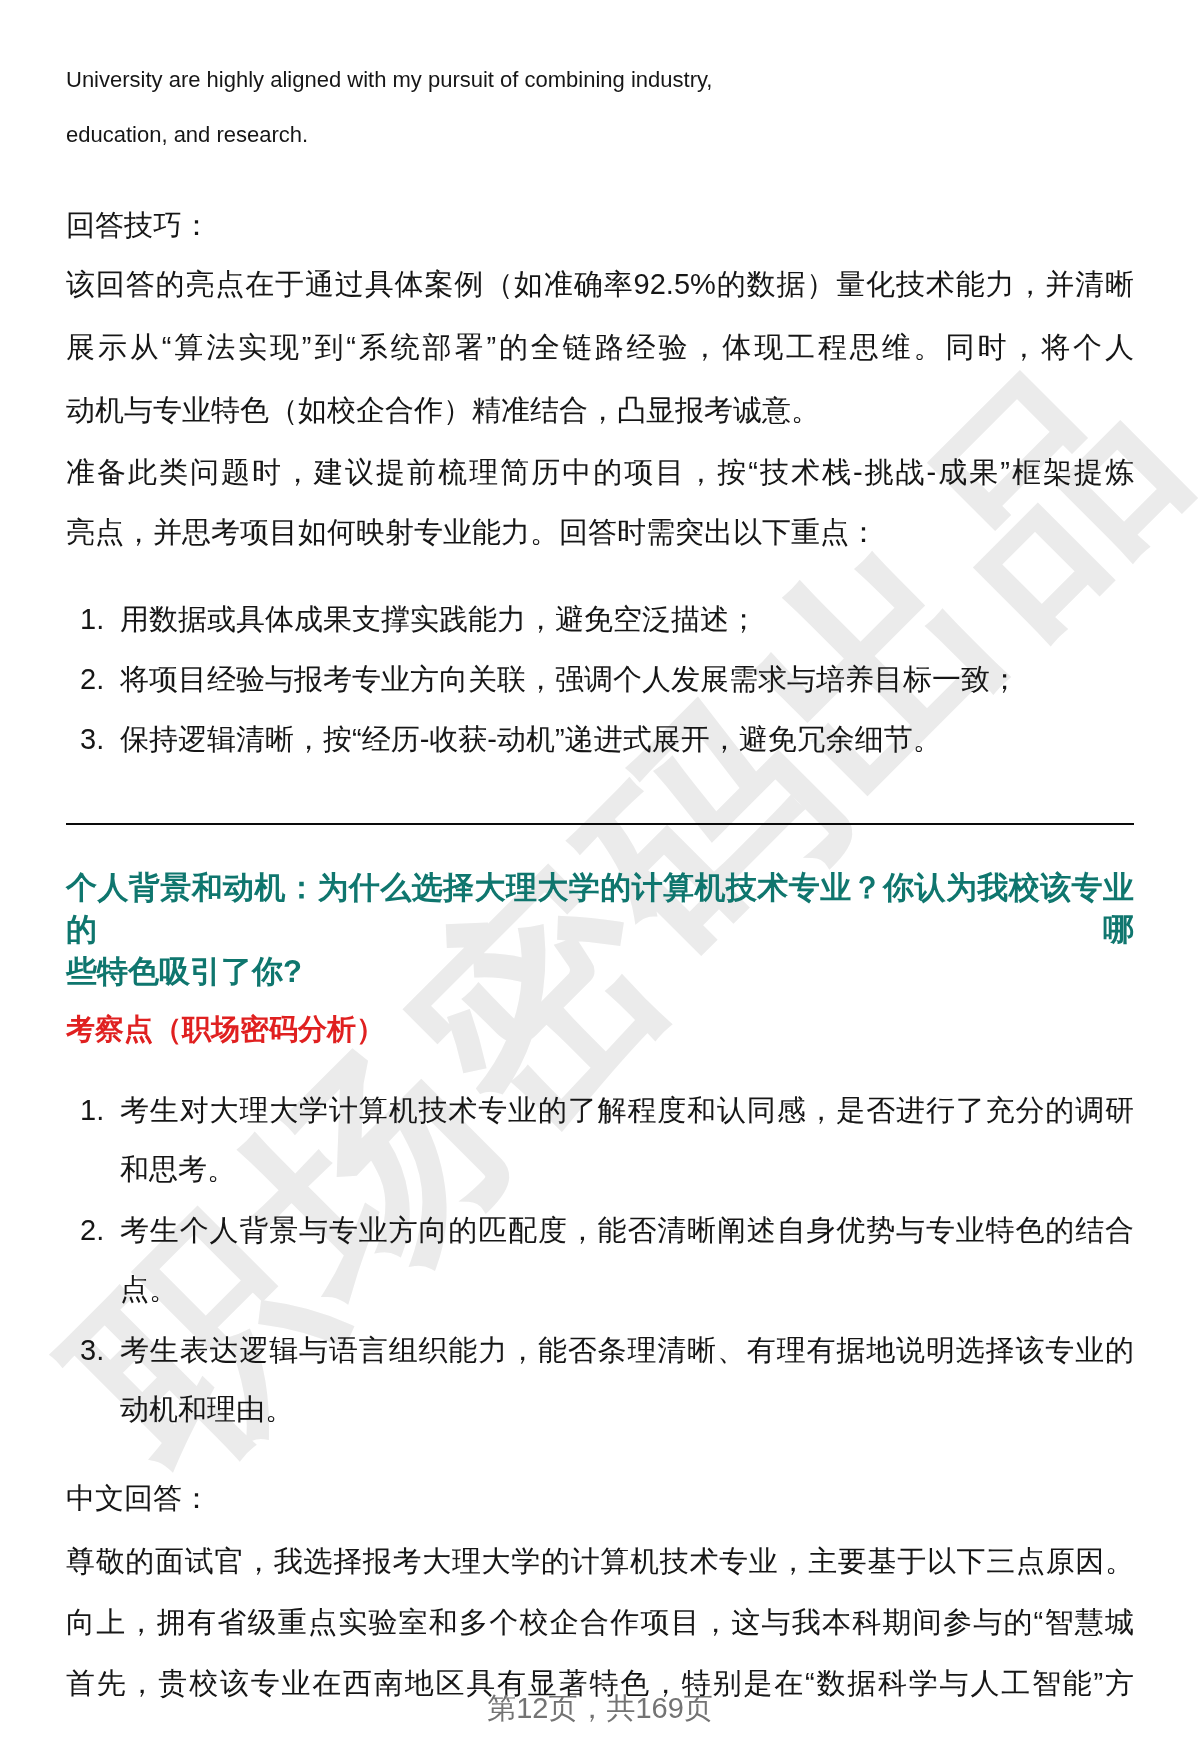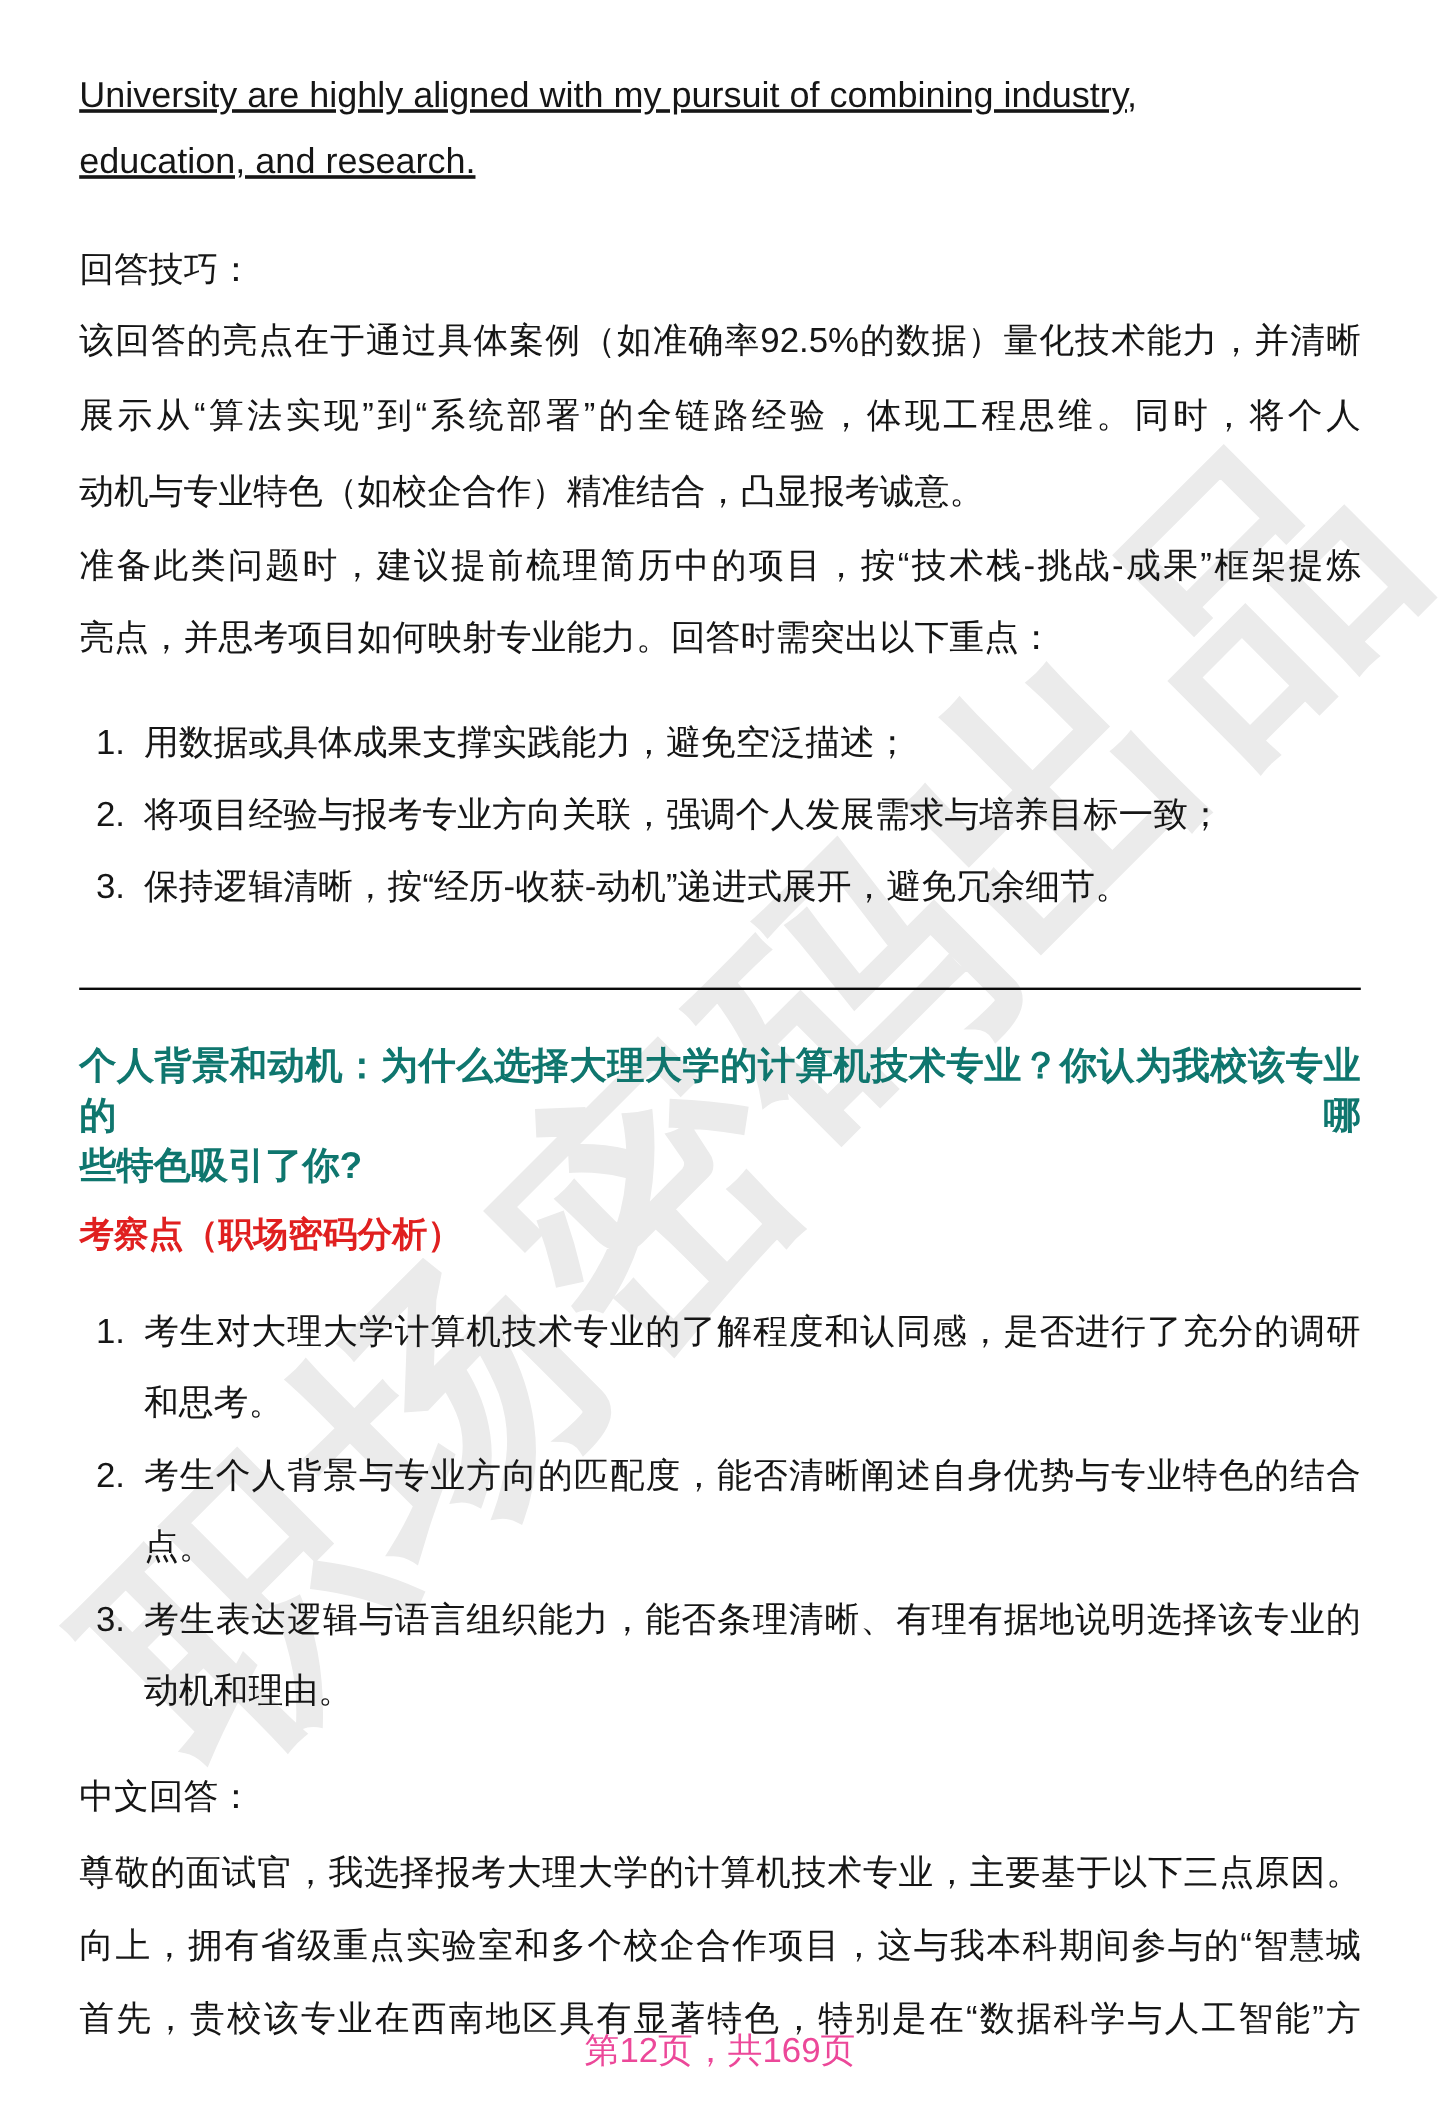--- a/index.html
+++ b/index.html
@@ -15,21 +15,21 @@
     transform: translate(-50%, -50%) rotate(-45deg);
     font-size: 230px; font-weight: 800; letter-spacing: 10px;
     color: #ebebeb; white-space: nowrap;
     z-index: 0; user-select: none;
   }
   .content { position: relative; z-index: 1; padding: 0 66px; }
   .line  { font-size: 29px; }
   .jline { font-size: 29px; text-align: justify; text-align-last: justify; }
   
   .en-para { margin-top: 52px; line-height: 55px; }
-  .en-para .line { font-size: 30px; text-decoration: underline; }
+  .en-para .line { font-size: 22px; }
   
   .sec-heading { margin-top: 36px; font-size: 29px; line-height: 55px; }
   
   .para-1 { line-height: 63px; }
   .para-2 { line-height: 60px; }
   
   .num-list { margin-top: 27px; }
   .num-list .li { display: flex; padding-left: 14px; line-height: 60px; }
   .num  { flex: 0 0 40px; width: 40px; font-size: 29px; }
   .li-text { flex: 1 1 auto; font-size: 29px; }
@@ -41,21 +41,21 @@
   .exam-heading { margin-top: 14px; font-size: 29px; line-height: 44px; font-weight: bold; color: #e02020; }
   .exam-list { margin-top: 30px; }
   .exam-list .li { line-height: 59px; margin-bottom: 2px; }
   .exam-list .li-text { text-align: justify; }
   
   .cn-heading { margin-top: 31px; font-size: 29px; line-height: 56px; }
   .cn-para { margin-top: 5px; line-height: 61px; }
   
   .footer {
     position: absolute; left: 0; right: 0; top: 1689px;
-    text-align: center; font-size: 29px; color: #ec4899; z-index: 1;
+    text-align: center; font-size: 29px; color: #737373; z-index: 1;
   }
 </style>
 </head>
 <body>
 
 <div class="watermark">职场密码出品</div>
 
 <div class="content">
 
   <div class="en-para">

